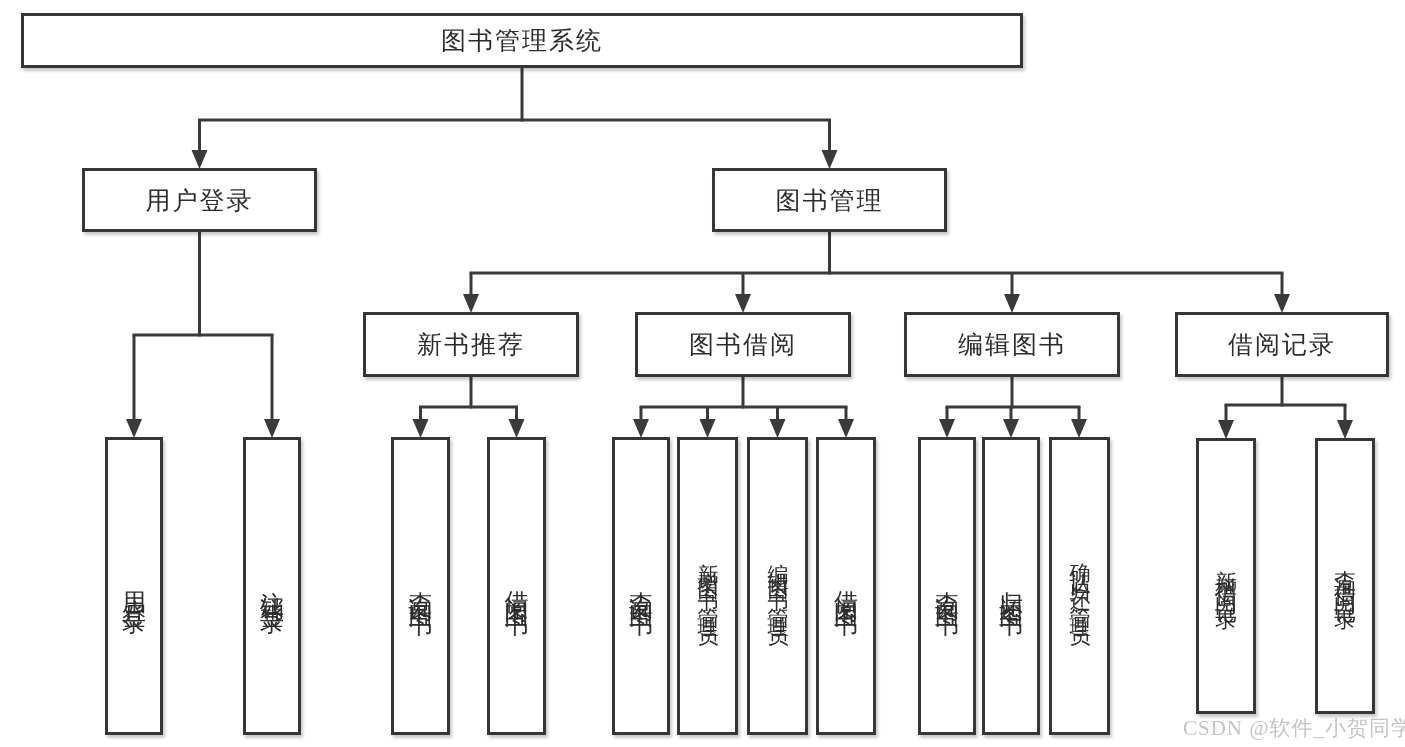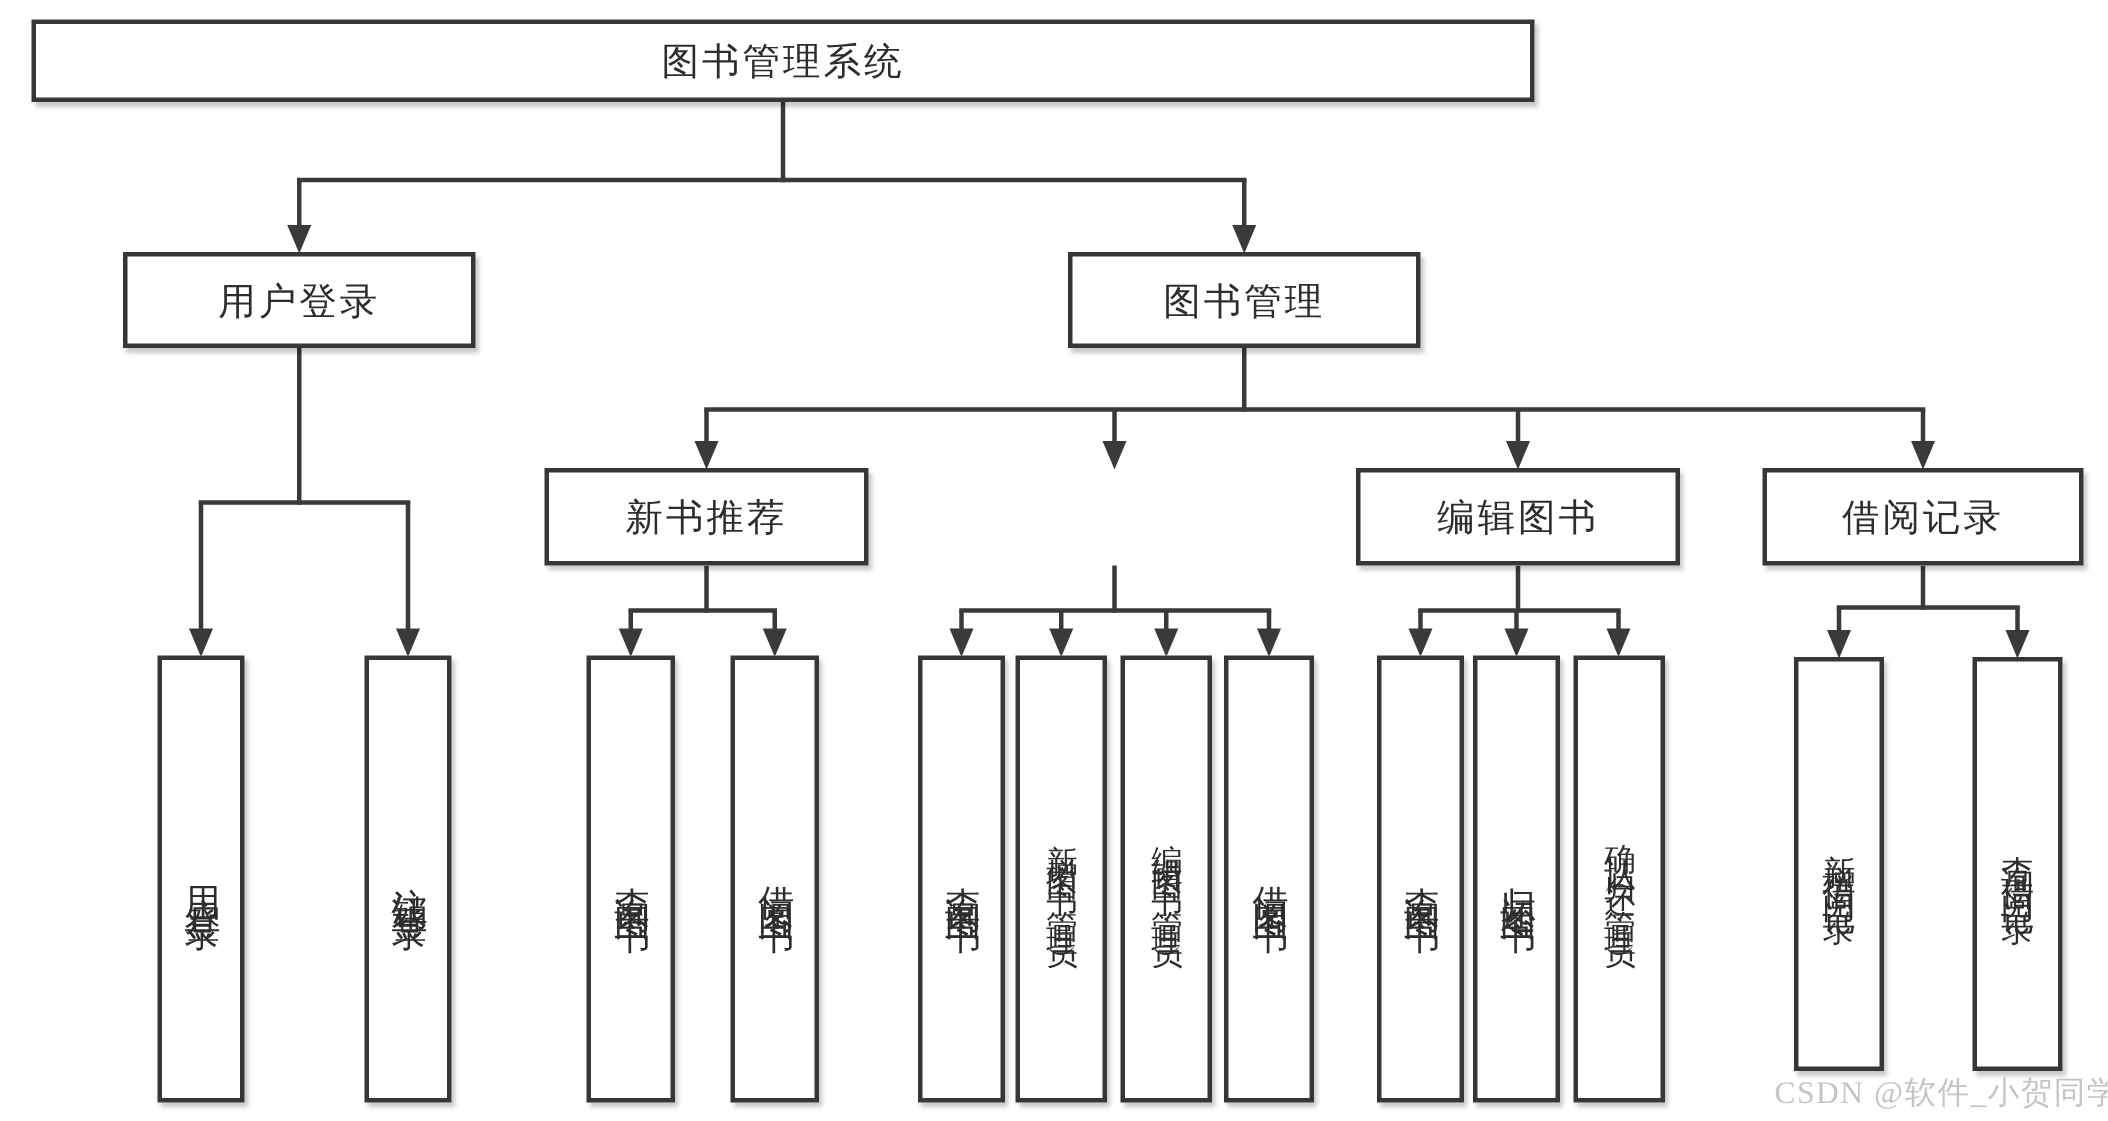--- a/index.html
+++ b/index.html
@@ -123,20 +123,23 @@
   <div class="node" style="left:82px;top:168px;width:235px;height:64px">
     <span class="lbl">用户登录</span>
   </div>
   <div class="node" style="left:363px;top:312px;width:216px;height:65px">
     <span class="lbl">新书推荐</span>
   </div>
 
   <div class="node" style="left:712px;top:168px;width:235px;height:64px">
     <span class="lbl">图书管理</span>
   </div>
+  <div class="node" style="left:635px;top:312px;width:216px;height:65px">
+    <span class="lbl">图书借阅</span>
+  </div>
   <div class="node" style="left:904px;top:312px;width:216px;height:65px">
     <span class="lbl">编辑图书</span>
   </div>
   <div class="node" style="left:1175px;top:312px;width:214px;height:65px">
     <span class="lbl">借阅记录</span>
   </div>
 
   <div class="node leaf" style="left:105px;top:437px;width:58px;height:298px">
     <span class="lbl">用户登录</span>
   </div>

